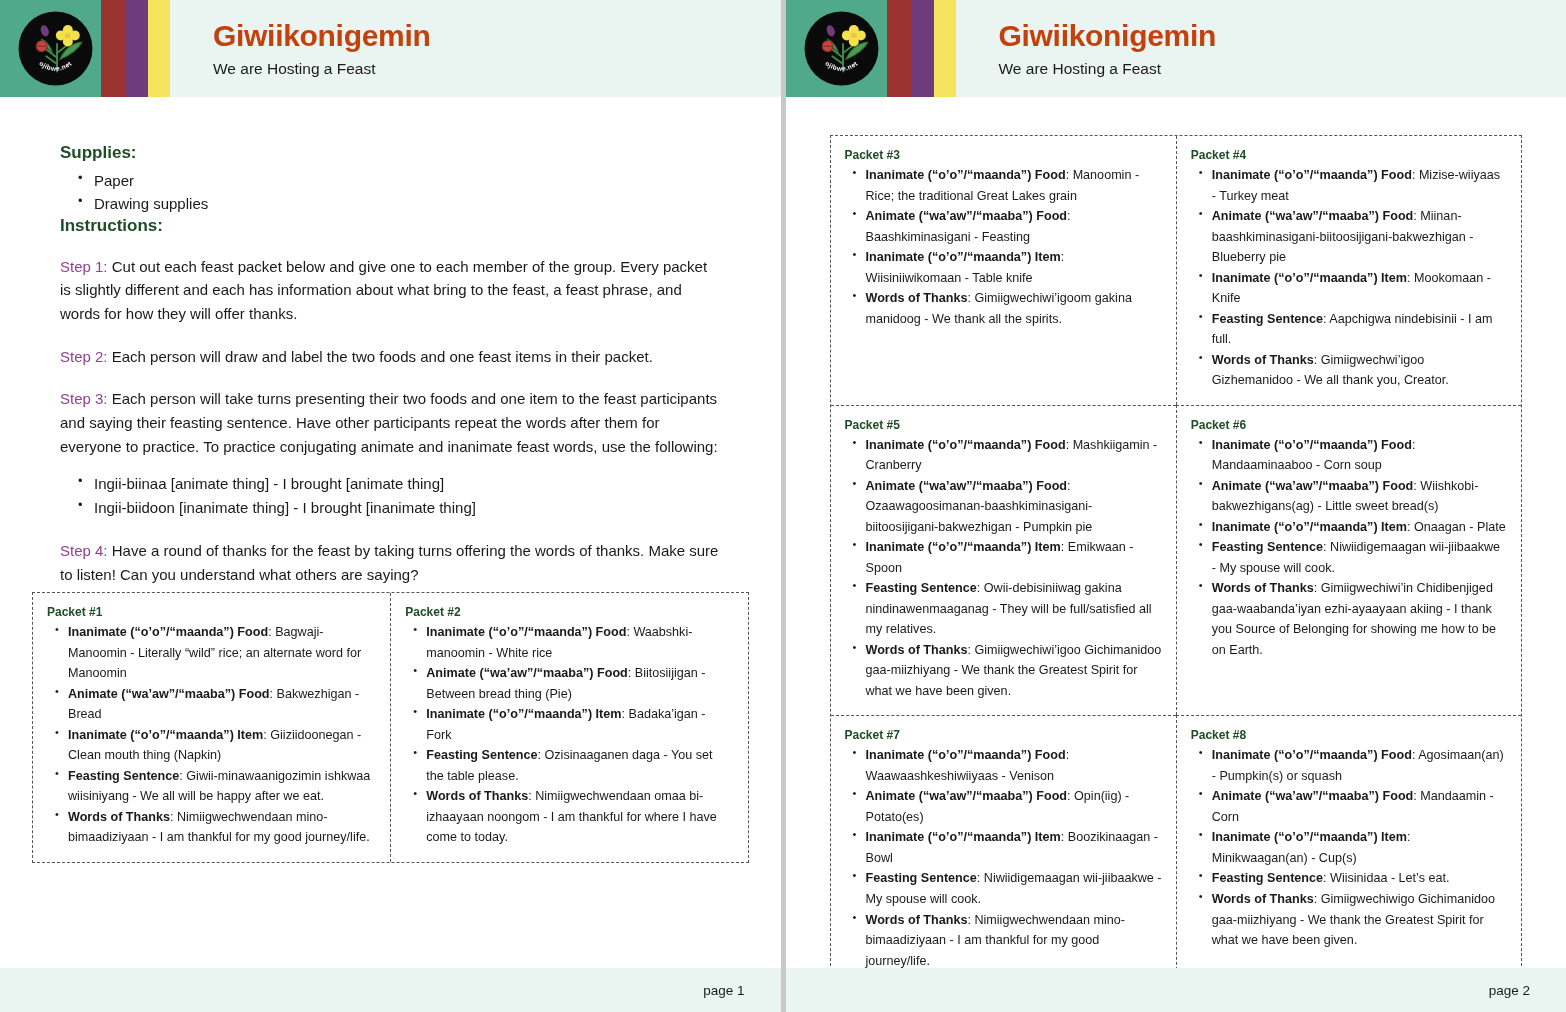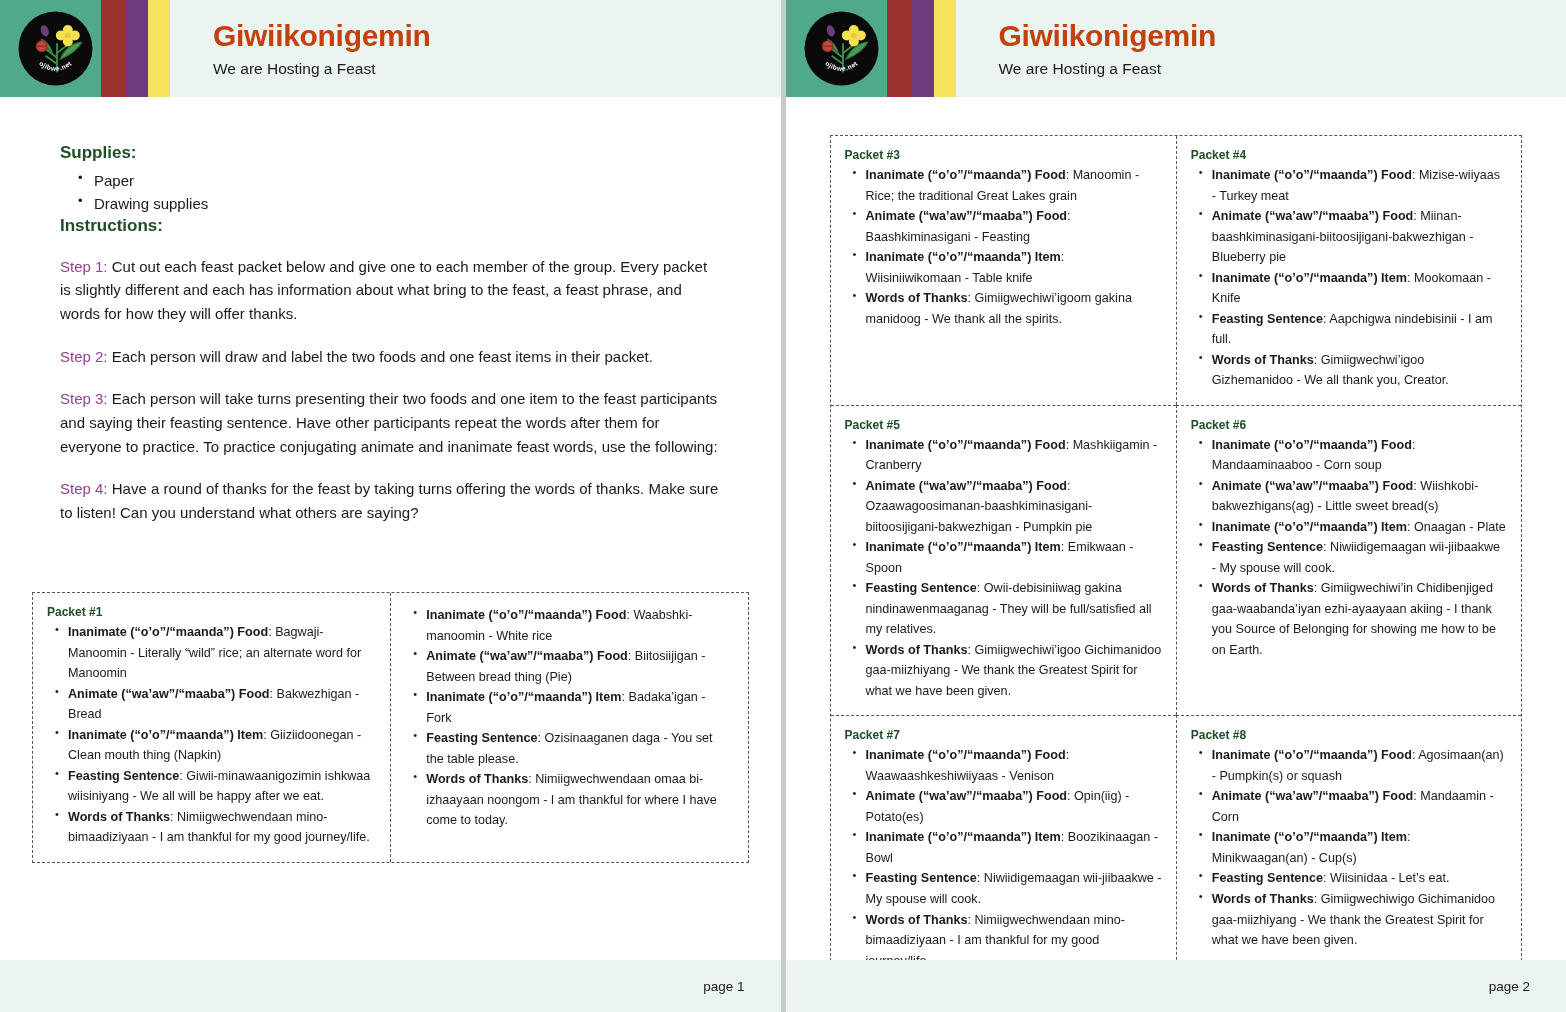--- a/index.html
+++ b/index.html
@@ -193,21 +193,21 @@
     left: 0;
     top: -1px;
     font-size: 11px;
     color: #1a1a1a;
   }
   .packet li b { font-weight: bold; }
 
   
   .footer {
     flex: 0 0 auto;
-    height: 52px;
+    height: 44px;
     background: #eaf4f0;
     display: flex;
     align-items: center;
     justify-content: flex-end;
     padding-right: 36px;
     font-size: 13.5px;
     color: #1a1a1a;
   }
 </style>
 </head>
@@ -266,36 +266,41 @@
         </ul>
 
         <h2 class="section-h instructions-h">Instructions:</h2>
 
         <p class="step"><span class="step-label">Step 1:</span><span> Cut out each feast packet below and give one to each member of the group. Every packet is slightly different and each has information about what bring to the feast, a feast phrase, and words for how they will offer thanks.</span></p>
 
         <p class="step"><span class="step-label">Step 2:</span><span> Each person will draw and label the two foods and one feast items in their packet.</span></p>
 
         <p class="step"><span class="step-label">Step 3:</span><span> Each person will take turns presenting their two foods and one item to the feast participants and saying their feasting sentence. Have other participants repeat the words after them for everyone to practice. To practice conjugating animate and inanimate feast words, use the following:</span></p>
 
+        <ul class="phrase-list">
+          <li>Ingii-biinaa [animate thing] - I brought [animate thing]</li>
+          <li>Ingii-biidoon [inanimate thing] - I brought [inanimate thing]</li>
+        </ul>
 
         <p class="step"><span class="step-label">Step 4:</span><span> Have a round of thanks for the feast by taking turns offering the words of thanks. Make sure to listen! Can you understand what others are saying?</span></p>
       </div>
 
       <div class="packet-grid-p1" id="packet-grid-p1">
           <div class="packet">
             <div class="packet-title">Packet #1</div>
             <ul>
               <li><b>Inanimate (“o’o”/“maanda”) Food</b>: <span>Bagwaji-Manoomin - Literally “wild” rice; an alternate word for Manoomin</span></li>
               <li><b>Animate (“wa’aw”/“maaba”) Food</b>: <span>Bakwezhigan - Bread</span></li>
               <li><b>Inanimate (“o’o”/“maanda”) Item</b>: <span>Giiziidoonegan - Clean mouth thing (Napkin)</span></li>
               <li><b>Feasting Sentence</b>: <span>Giwii-minawaanigozimin ishkwaa wiisiniyang - We all will be happy after we eat.</span></li>
               <li><b>Words of Thanks</b>: <span>Nimiigwechwendaan mino-bimaadiziyaan - I am thankful for my good journey/life.</span></li>
             </ul>
           </div>
           <div class="packet">
+            <div class="packet-title">Packet #2</div>
             <ul>
               <li><b>Inanimate (“o’o”/“maanda”) Food</b>: <span>Waabshki-manoomin - White rice</span></li>
               <li><b>Animate (“wa’aw”/“maaba”) Food</b>: <span>Biitosiijigan - Between bread thing (Pie)</span></li>
               <li><b>Inanimate (“o’o”/“maanda”) Item</b>: <span>Badaka’igan - Fork</span></li>
               <li><b>Feasting Sentence</b>: <span>Ozisinaaganen daga - You set the table please.</span></li>
               <li><b>Words of Thanks</b>: <span>Nimiigwechwendaan omaa bi-izhaayaan noongom - I am thankful for where I have come to today.</span></li>
             </ul>
           </div>
         </div>
     </div>

